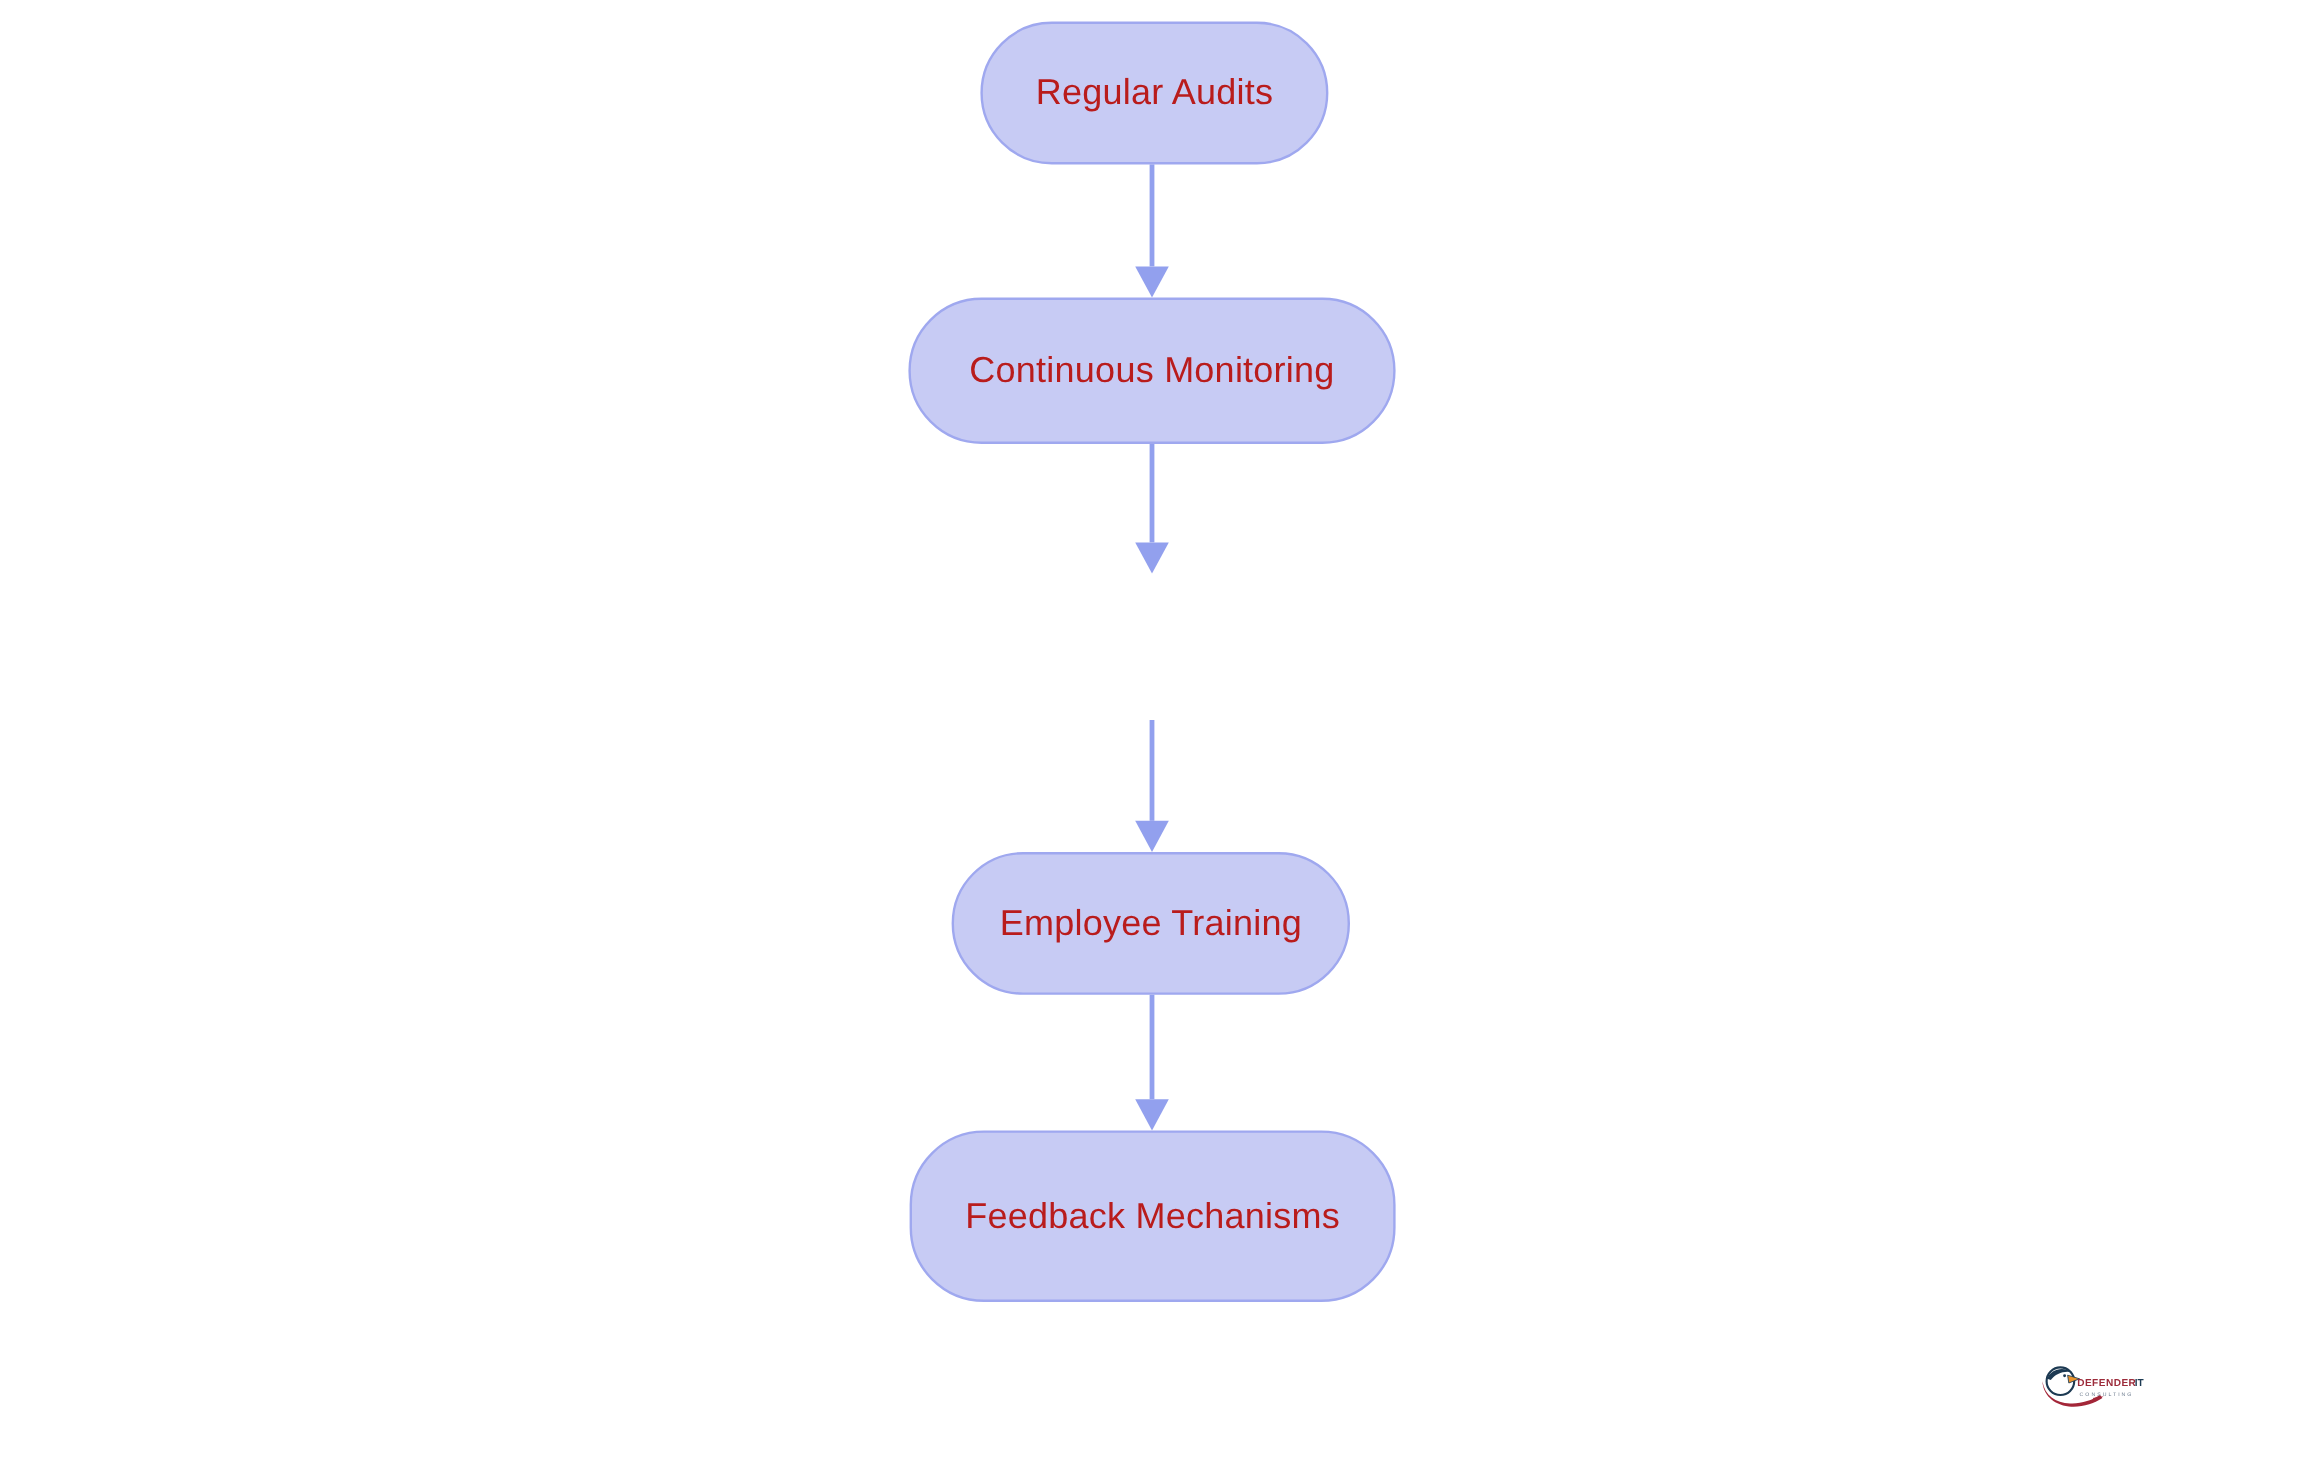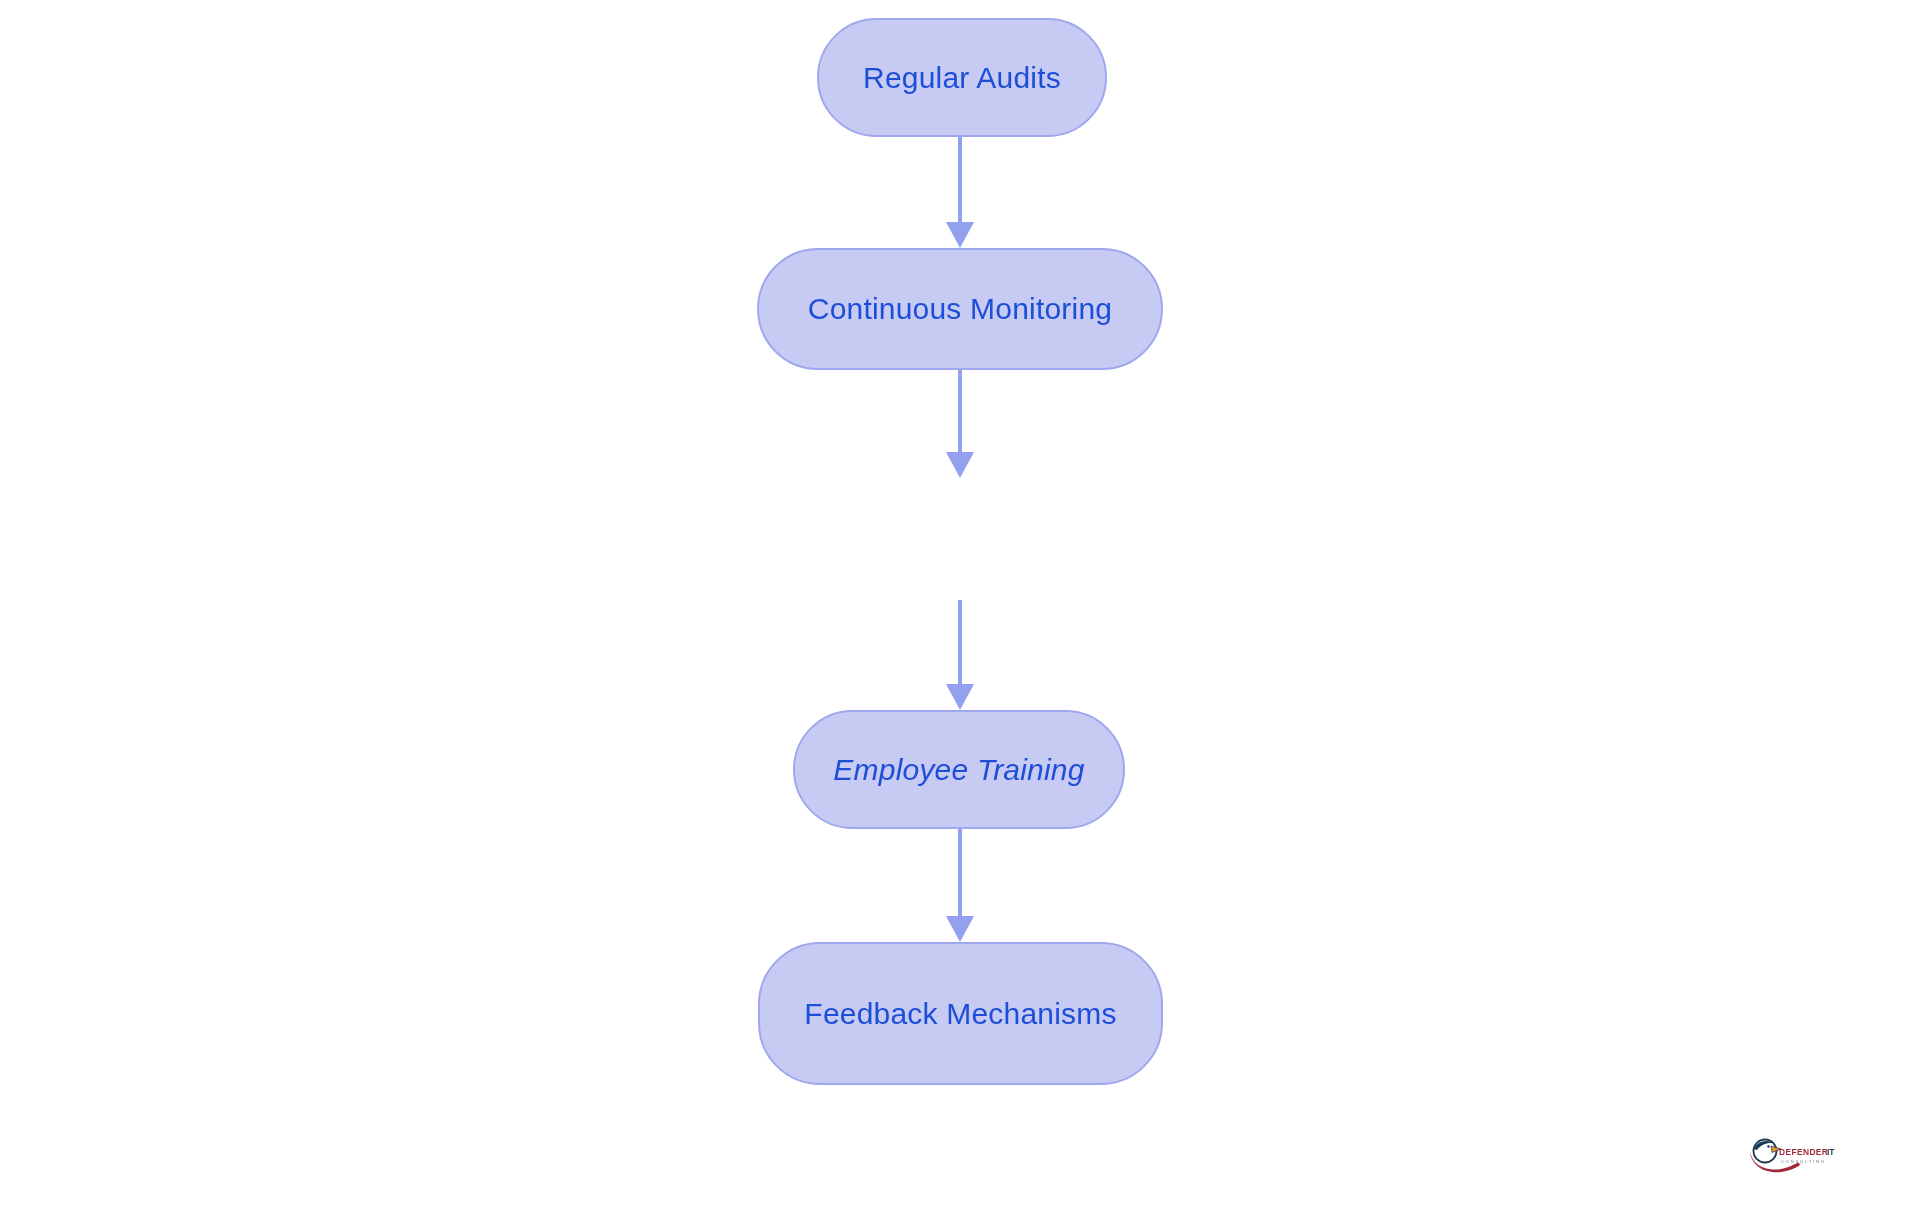--- a/index.html
+++ b/index.html
@@ -20,29 +20,29 @@
     position: absolute;
     box-sizing: border-box;
     background: #c7cbf4;
     border: 2px solid #9fa8ef;
     border-radius: 62px;
     display: flex;
     align-items: center;
     justify-content: center;
   }
   .node-label {
-    color: #1d4ed8;
+    color: #b91c1c;
     font-size: 30px;
     letter-spacing: 0.2px;
     white-space: nowrap;
   }
   .node1 { left: 817px; top:  18px; width: 290px; height: 119px; }
   .node2 { left: 757px; top: 248px; width: 406px; height: 122px; }
   .node3 { left: 696px; top: 478px; width: 529px; height: 122px; }
-  .node4 { left: 793px; top: 710px; width: 332px; height: 119px; font-style: italic; }
+  .node4 { left: 793px; top: 710px; width: 332px; height: 119px; }
   .node5 { left: 758px; top: 942px; width: 405px; height: 143px; }
 
   
   .arrow {
     position: absolute;
     left: 946px;           
     width: 28px;
     display: flex;
     flex-direction: column;
     align-items: center;
@@ -60,21 +60,21 @@
     border-top: 26px solid #92a0ee;
   }
   .arrow1 { top: 137px; height: 111px; }
   .arrow2 { top: 370px; height: 108px; }
   .arrow3 { top: 600px; height: 110px; }
   .arrow4 { top: 829px; height: 113px; }
 
   
   .logo {
     position: absolute;
-    left: 1748px;
+    left: 1700px;
     top: 1138px;
     width: 96px;
     height: 40px;
   }
   .logo svg { display: block; }
 </style>
 </head>
 <body>
 
 <div class="canvas">

